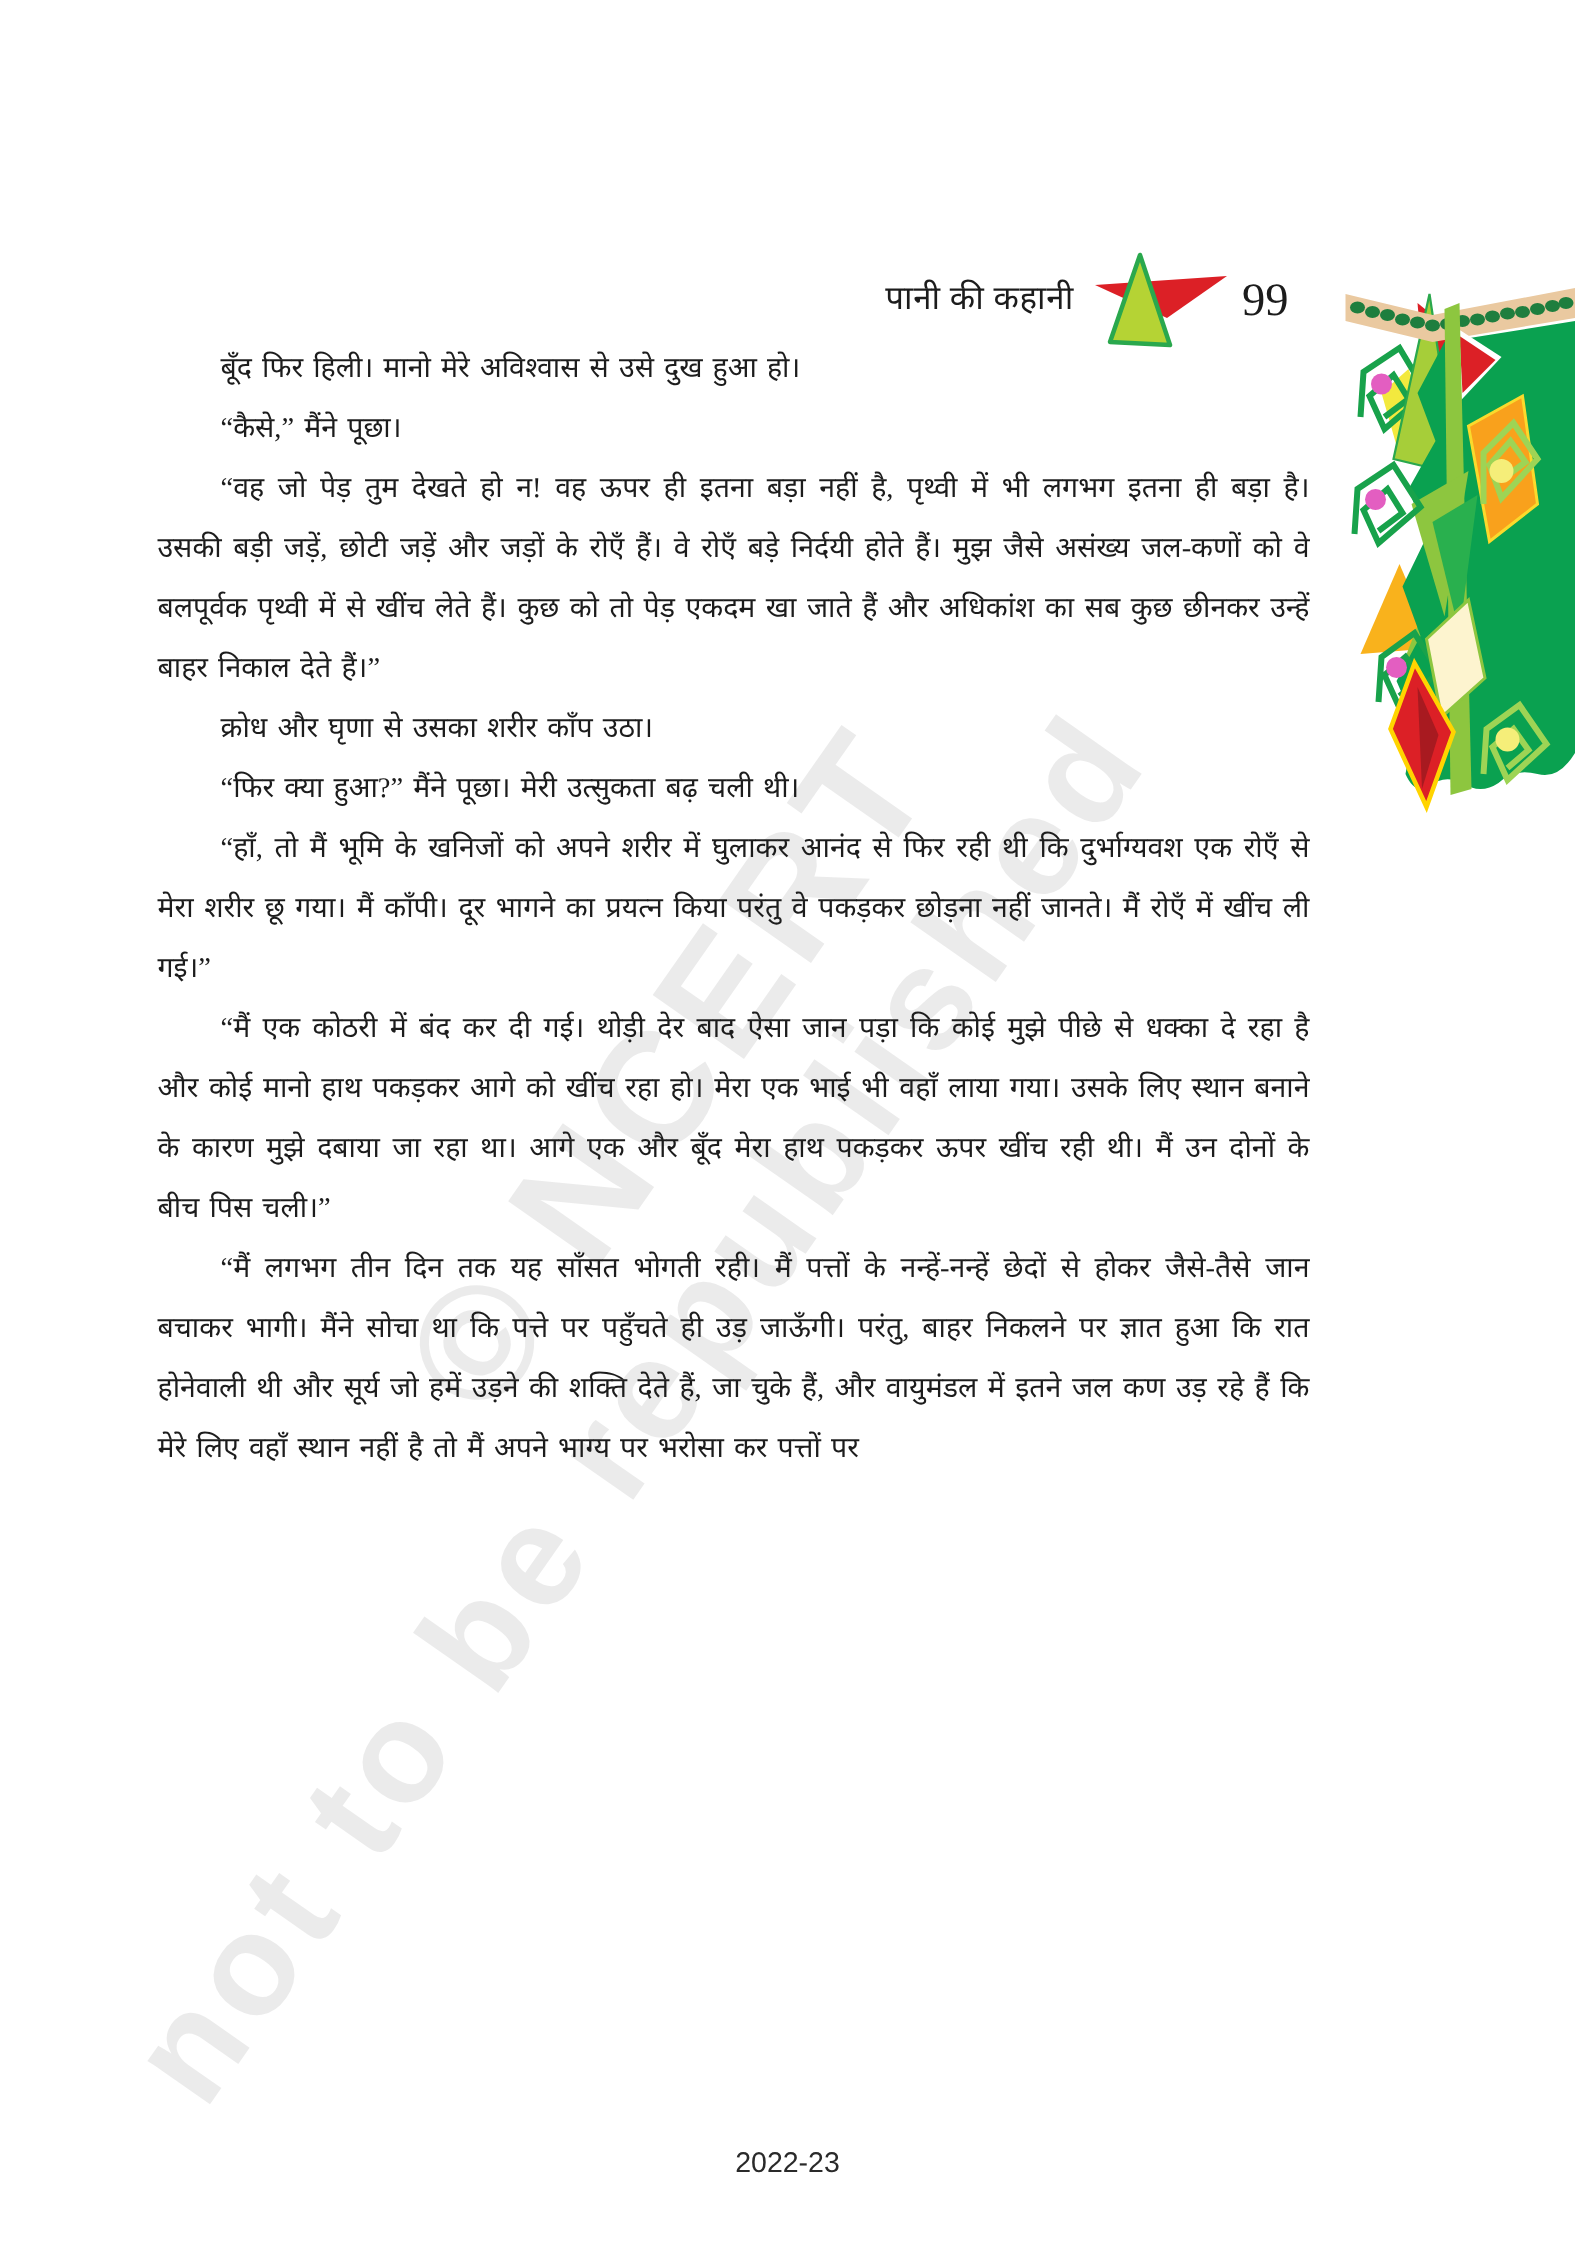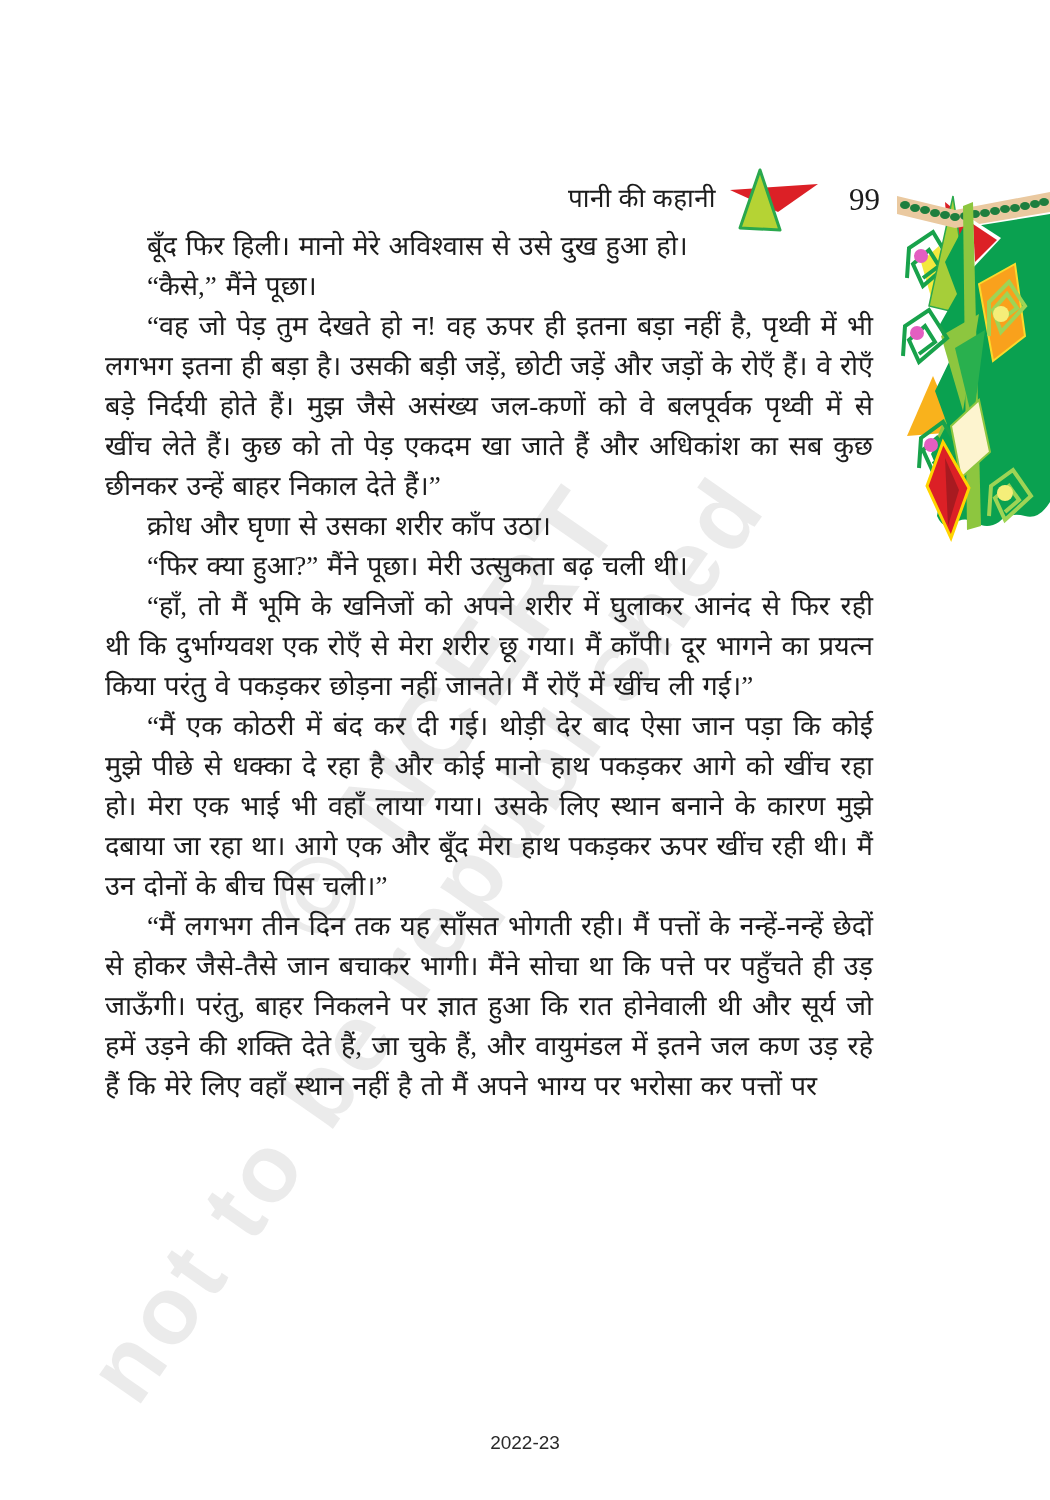--- a/index.html
+++ b/index.html
@@ -27,47 +27,47 @@
   .wm1{left:295px;top:865px;font-size:108px;transform:rotate(-55deg);transform-origin:left center;}
   .wm2{left:110px;top:1335px;font-size:96px;transform:rotate(-55deg);transform-origin:left center;}
   
   .header{
     position:absolute;z-index:3;
     left:0;top:168px;width:880px;
     display:flex;align-items:center;justify-content:flex-end;
     gap:10px;
   }
   .chapter-title{
-    font-size:26px;
+    font-size:22px;
     letter-spacing:0.5px;
     line-height:1;
     padding-bottom:6px;
     text-align:center;
   }
   .logo-box{width:92px;height:68px;flex:0 0 auto;}
   .page-number{
     font-size:31px;
     width:52px;
-    text-align:right;
+    text-align:left;
     padding-bottom:4px;
   }
   
   .decor{
     position:absolute;z-index:2;
     left:893px;top:186px;
     width:157px;height:372px;
   }
   
   .story{
     position:absolute;z-index:3;
     left:105px;top:226px;width:768px;
   }
   .story p{
     margin:0;
-    font-size:27px;
+    font-size:19px;
     line-height:40px;
     text-align:justify;
     text-indent:42px;
     word-spacing:2px;
   }
   
   .footer{
     position:absolute;z-index:3;
     left:0;top:1432px;width:1050px;
     text-align:center;

